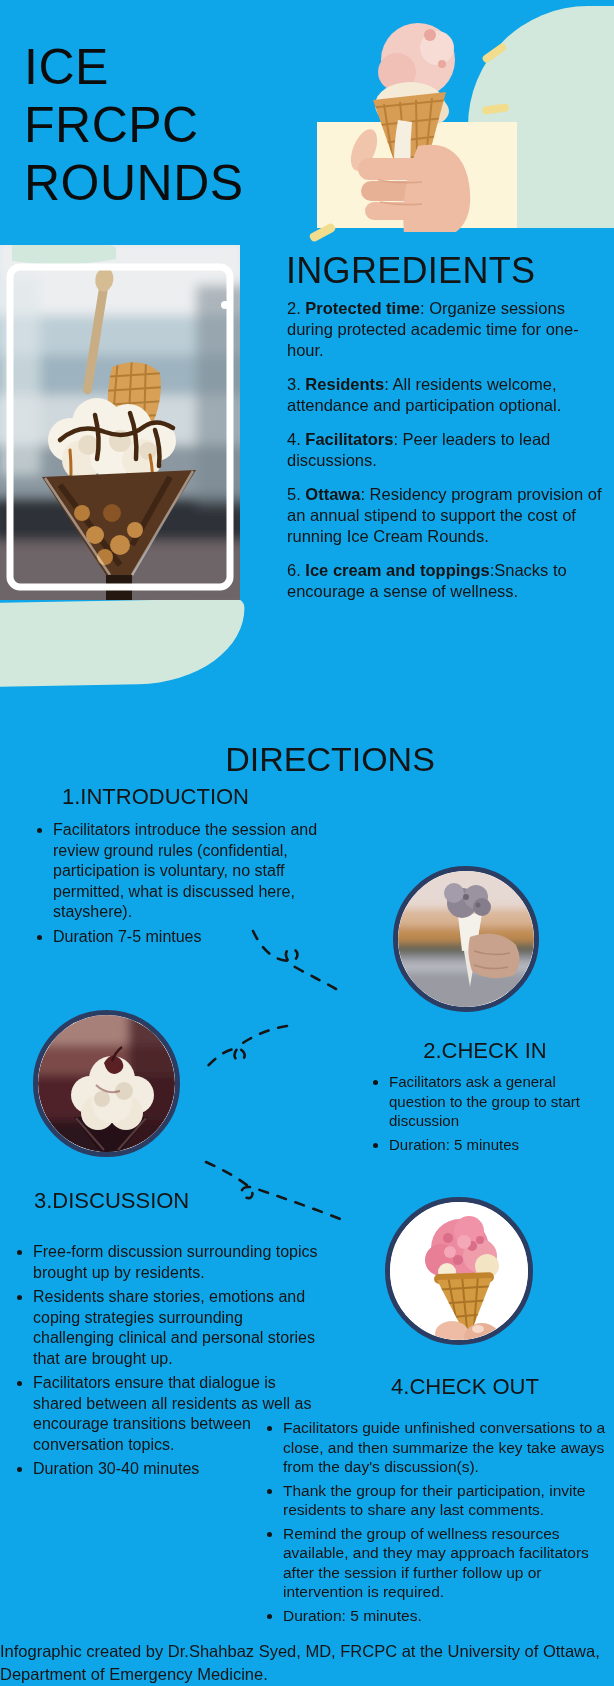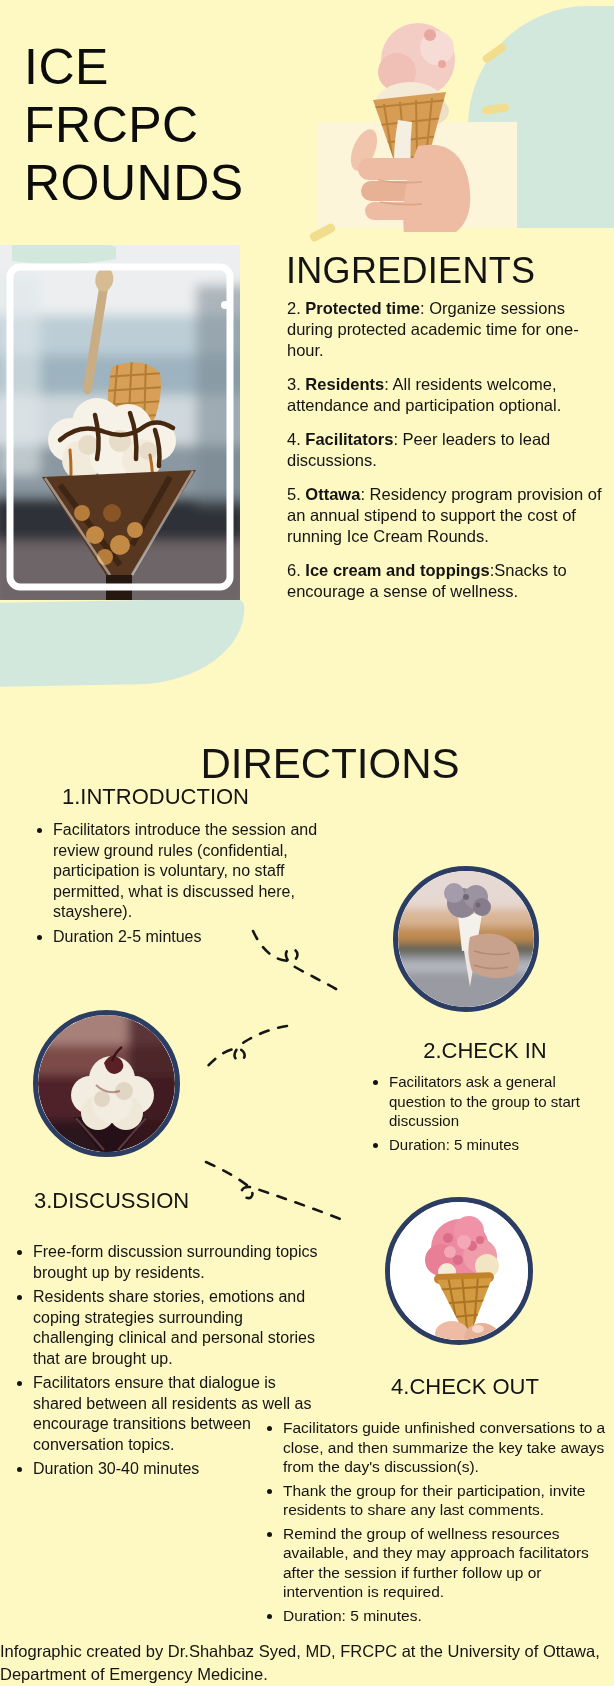--- a/index.html
+++ b/index.html
@@ -1,16 +1,16 @@
 <!DOCTYPE html>
 <html><head>
 <meta charset="utf-8">
 <style>
   html,body{margin:0;padding:0;background:#ffffff;}
-  .canvas{position:relative;width:614px;height:1686px;background:#fef9c3;overflow:hidden;
+  .canvas{position:relative;width:614px;height:1686px;background:#0ea5e9;overflow:hidden;
           font-family:"Liberation Sans", sans-serif;color:#141414;}
   .abs{position:absolute;}
   h1,h2,h3,p,ul{margin:0;padding:0;}
   
   .title{left:24px;top:38px;font-size:50px;line-height:58px;font-weight:400;letter-spacing:.5px;color:#0c0c0c;z-index:6;}
   
   .green-shape{left:468px;top:6px;width:146px;height:222px;background:#d2e8dc;border-radius:120px 0 0 42px;z-index:1;}
   .cream-rect{left:317px;top:122px;width:200px;height:106px;background:#fdf5d9;z-index:1;}
   .ydash{background:#f2dd8e;border-radius:4px;z-index:2;}
   .ydash1{left:481px;top:49px;width:27px;height:8px;transform:rotate(-35deg);}
@@ -20,21 +20,21 @@
   
   .photoB{left:0;top:245px;z-index:2;}
   .blob-under{left:-55px;top:601px;width:300px;height:84px;background:#d2e8dc;
               border-radius:0 10px 120px 0 / 0 10px 84px 0;transform:rotate(-1deg);z-index:1;}
   
   .ing-heading{left:286px;top:250px;font-size:36px;font-weight:400;letter-spacing:.3px;z-index:5;}
   .ing-list{left:287px;top:298px;width:326px;font-size:16.5px;line-height:21px;z-index:5;}
   .ing-list p{margin:0 0 13px 0;}
   .ing-list b{font-weight:700;}
   
-  .dir-heading{left:160px;top:740px;width:340px;text-align:center;font-size:42px;font-weight:400;z-index:5;}
+  .dir-heading{left:160px;top:740px;width:340px;text-align:center;font-size:34px;font-weight:400;z-index:5;}
   .sec-h{font-size:22px;font-weight:400;z-index:5;}
   .sec1-h{left:62px;top:784px;}
   .sec2-h{left:370px;top:1038px;width:230px;text-align:center;}
   .sec3-h{left:34px;top:1188px;}
   .sec4-h{left:330px;top:1374px;width:270px;text-align:center;}
   ul.blts{list-style:disc outside;padding-left:17px;z-index:5;}
   ul.blts li{margin:0 0 4px 0;}
   .sec1-ul{left:36px;top:820px;width:284px;font-size:16px;line-height:20.5px;}
   .sec2-ul{left:372px;top:1072px;width:208px;font-size:15px;line-height:19.5px;}
   .sec2-ul li{margin-bottom:9px;}
@@ -182,21 +182,21 @@
     <p><span>4. </span><b>Facilitators</b><span>: Peer leaders to lead discussions.</span></p>
     <p><span>5. </span><b>Ottawa</b><span>: Residency program provision of an annual stipend to support the cost of running Ice Cream Rounds.</span></p>
     <p><span>6. </span><b>Ice cream and toppings</b><span>:Snacks to encourage a sense of wellness.</span></p>
   </div>
 
   <h2 class="abs dir-heading">DIRECTIONS</h2>
 
   <h3 class="abs sec-h sec1-h">1.INTRODUCTION</h3>
   <ul class="abs blts sec1-ul">
     <li>Facilitators introduce the session and review ground rules (confidential, participation is voluntary, no staff permitted, what is discussed here, stayshere).</li>
-    <li>Duration 2-5 mintues</li>
+    <li>Duration 7-5 mintues</li>
   </ul>
 
   <div class="abs circ c1">
     <svg width="136" height="136" viewBox="0 0 136 136">
       <defs>
         <clipPath id="clipC1">
             <circle cx="68" cy="68" r="68"></circle>
           </clipPath>
         <filter id="blurC1" x="-20%" y="-20%" width="140%" height="140%">
             <feGaussianBlur stdDeviation="4"></feGaussianBlur>

